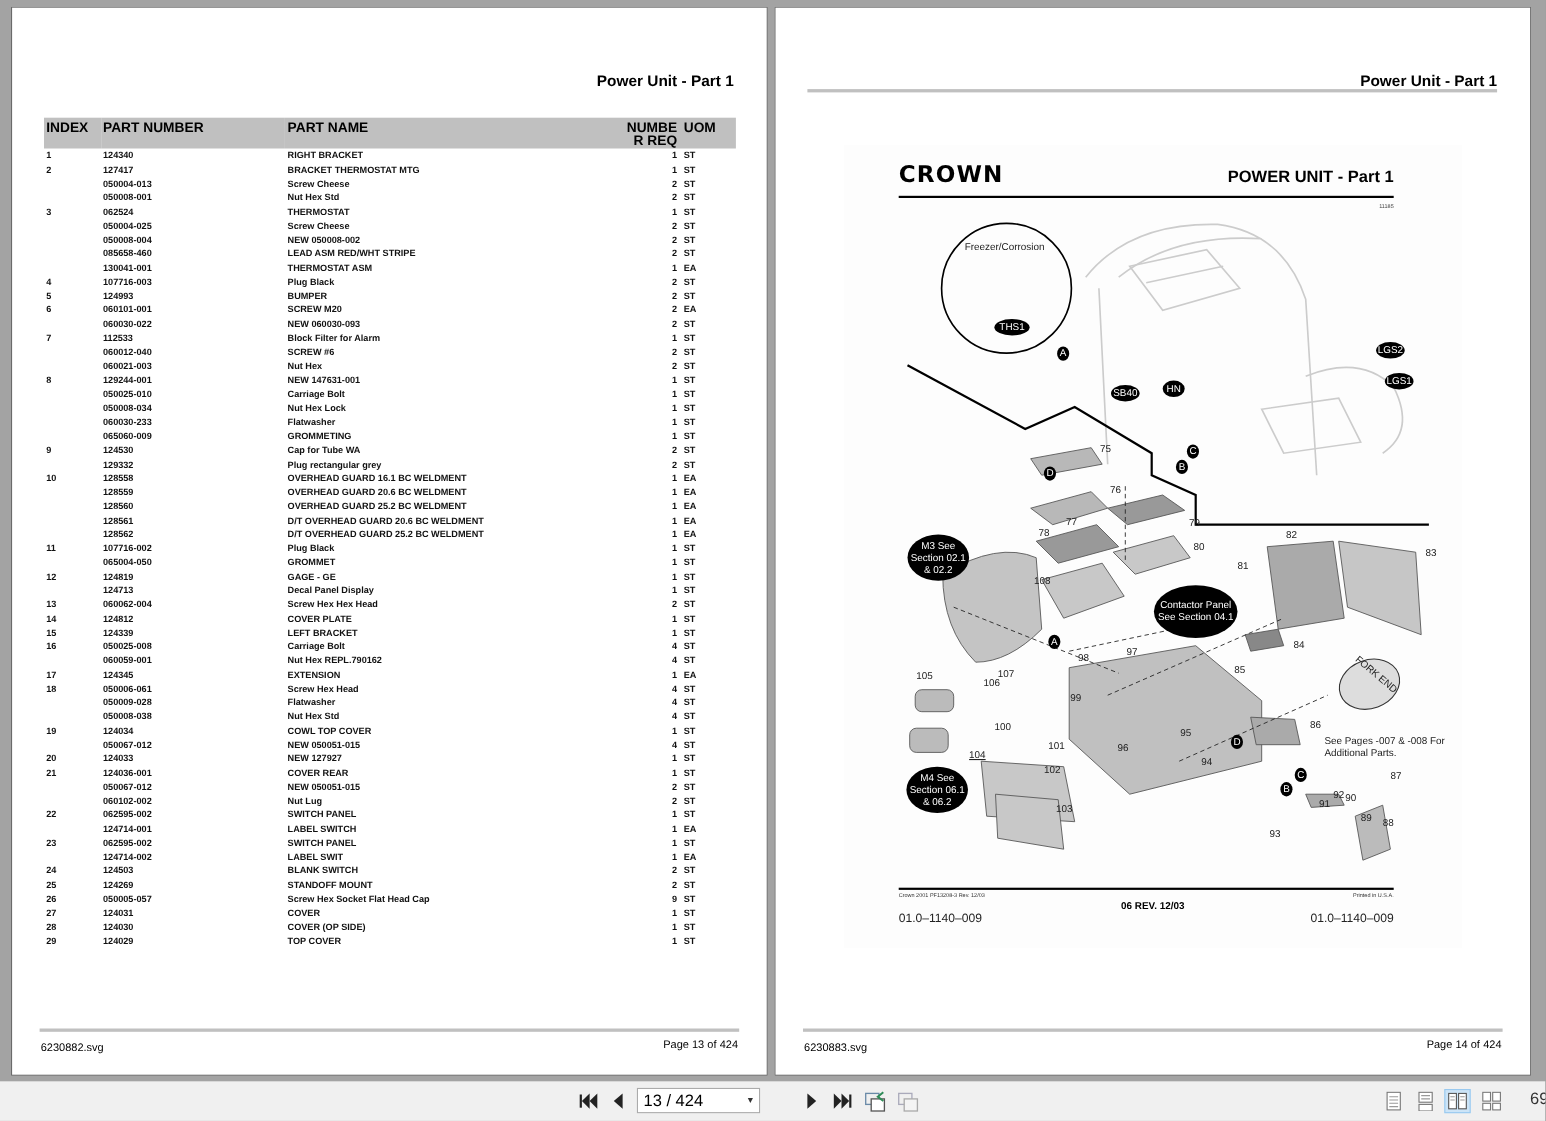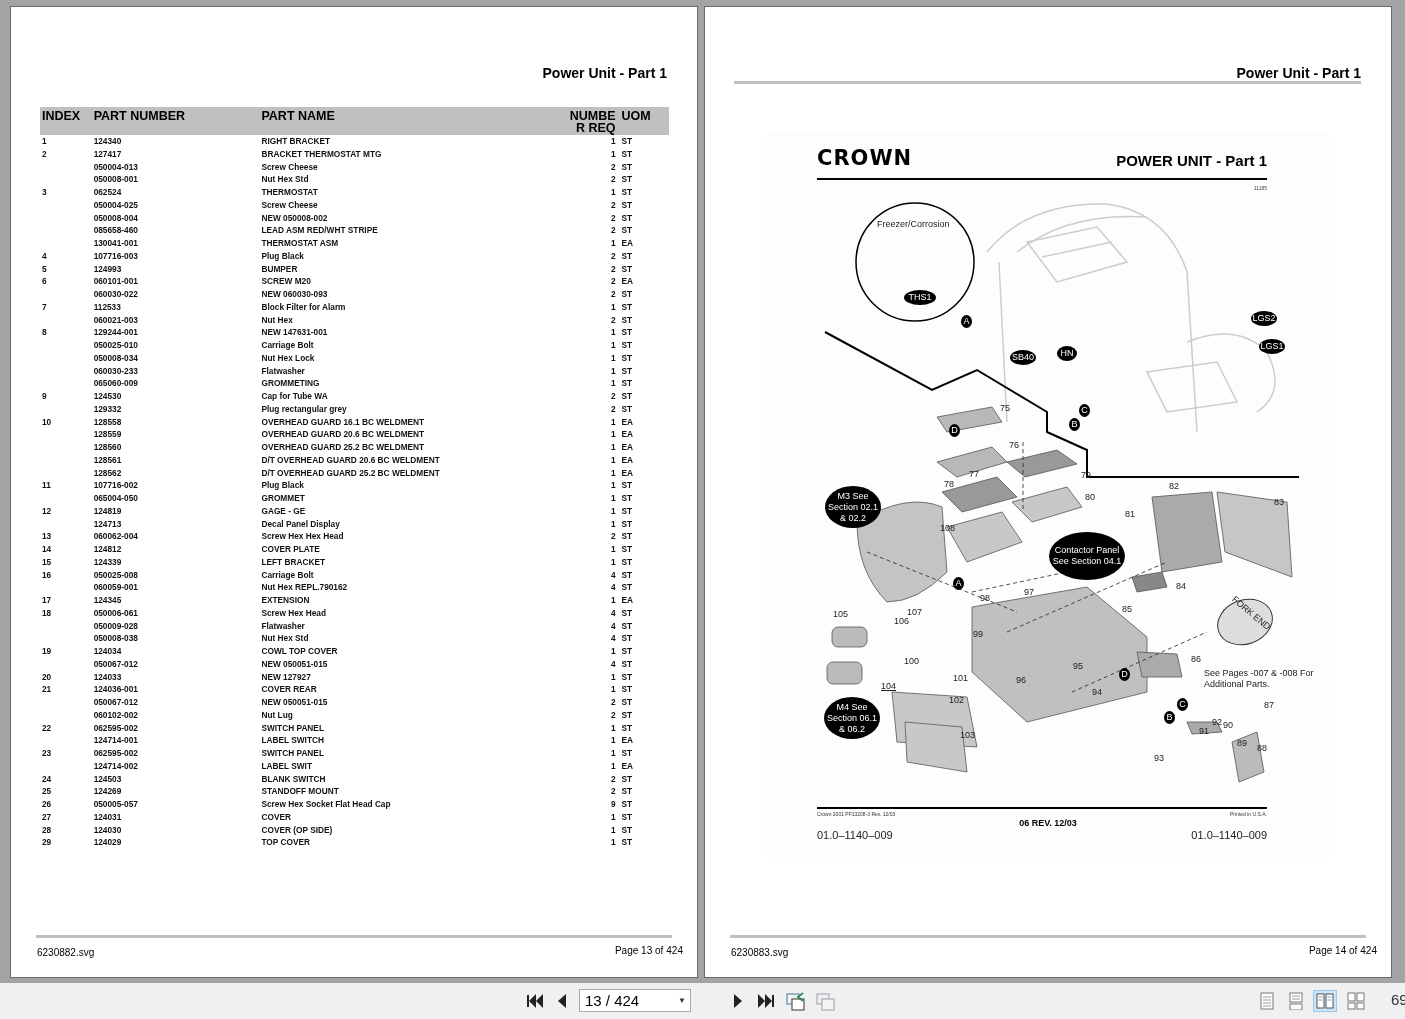--- a/index.html
+++ b/index.html
@@ -23,21 +23,21 @@
   .parts-table td { font-size: 8.3px; font-weight: bold; height: 12.75px; line-height: 12.75px; padding: 0 2px; white-space: nowrap; color: #111; }
   .parts-table td.qty { text-align: right; padding-right: 4px; }
   .col-index { width: 52px; }
   .col-pn { width: 172px; }
   .col-name { width: 305px; }
   .col-qty { width: 50px; }
   .col-uom { width: 50px; }
 
   .footer-rule { position: absolute; left: 25px; right: 25px; top: 928px; height: 3px; background: #c0c0c0; }
   .footer-file { position: absolute; left: 26px; top: 940px; font-size: 10px; }
-  .footer-page { position: absolute; right: 14px; top: 938px; font-size: 10px; text-align: center; }
+  .footer-page { position: absolute; right: 26px; top: 938px; font-size: 10px; text-align: center; }
   .footer-page span { margin-left: 3px; }
 
   .drawing { position: absolute; left: 62px; top: 125px; width: 562px; height: 730px; background: #fdfdfd; }
   .crown-logo { position: absolute; left: 50px; top: 14px; font-size: 21px; font-weight: bold; letter-spacing: 1px; font-family: "DejaVu Sans", sans-serif; }
   .drawing-title { position: absolute; right: 62px; top: 20px; font-size: 15px; font-weight: bold; }
   .drawing-rule { position: absolute; left: 50px; right: 62px; top: 46px; height: 2px; background: #000; }
   .fig-no { position: absolute; right: 62px; top: 53px; font-size: 5px; color: #444; }
   .drawing-bottom-rule { position: absolute; left: 50px; right: 62px; top: 675px; height: 2px; background: #000; }
   .copy-note { position: absolute; left: 50px; top: 679px; font-size: 5px; color: #333; }
   .printed { position: absolute; right: 62px; top: 679px; font-size: 5px; color: #333; }
@@ -165,20 +165,27 @@
             <td>060030-022</td>
             <td>NEW 060030-093</td>
             <td class="qty">2</td>
             <td>ST</td>
           </tr>
           <tr>
             <td>7</td>
             <td>112533</td>
             <td>Block Filter for Alarm</td>
             <td class="qty">1</td>
+            <td>ST</td>
+          </tr>
+          <tr>
+            <td></td>
+            <td>060012-040</td>
+            <td>SCREW #6</td>
+            <td class="qty">2</td>
             <td>ST</td>
           </tr>
           <tr>
             <td></td>
             <td>060021-003</td>
             <td>Nut Hex</td>
             <td class="qty">2</td>
             <td>ST</td>
           </tr>
           <tr>
@@ -556,21 +563,21 @@
       <div class="note" style="left:437px; top:536px; width:110px;">See Pages -007 &amp; -008 For Additional Parts.</div>
 
       <div class="lbl" style="left:233px; top:271px;">75</div>
       <div class="lbl" style="left:242px; top:308px;">76</div>
       <div class="lbl" style="left:202px; top:337px;">77</div>
       <div class="lbl" style="left:177px; top:347px;">78</div>
       <div class="lbl" style="left:314px; top:338px;">79</div>
       <div class="lbl" style="left:318px; top:360px;">80</div>
       <div class="lbl" style="left:358px; top:377px;">81</div>
       <div class="lbl" style="left:402px; top:349px;">82</div>
-      <div class="lbl" style="left:480px; top:365px;padding-left:27px;">83</div>
+      <div class="lbl" style="left:502px; top:365px;padding-left:27px;">83</div>
       <div class="lbl" style="left:409px; top:449px;">84</div>
       <div class="lbl" style="left:355px; top:472px;">85</div>
       <div class="lbl" style="left:424px; top:522px;">86</div>
       <div class="lbl" style="left:497px; top:568px;">87</div>
       <div class="lbl" style="left:490px; top:611px;">88</div>
       <div class="lbl" style="left:470px; top:606px;">89</div>
       <div class="lbl" style="left:456px; top:588px;">90</div>
       <div class="lbl" style="left:432px; top:594px;">91</div>
       <div class="lbl" style="left:412px; top:585px;padding-left:33px;">92</div>
       <div class="lbl" style="left:387px; top:621px;">93</div>

